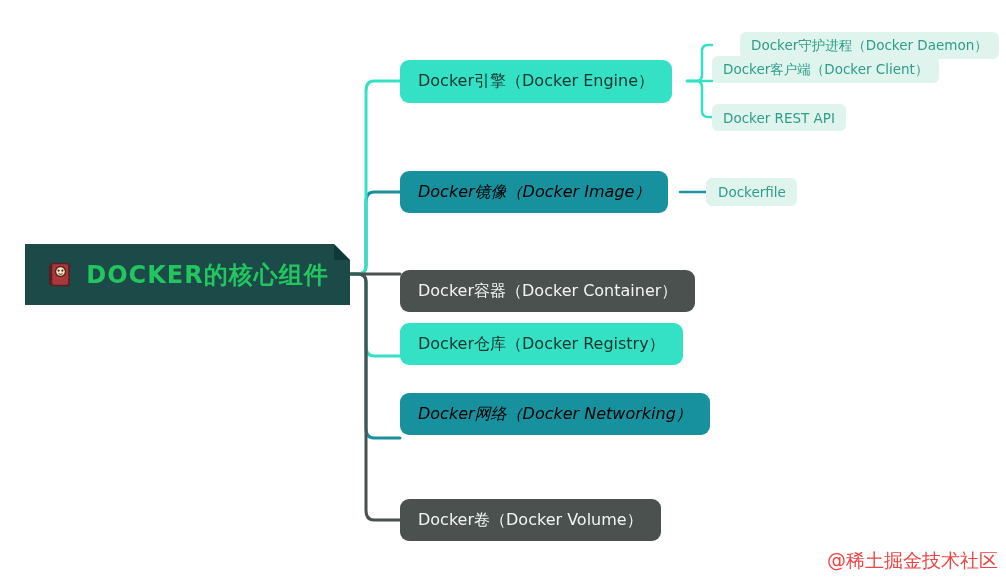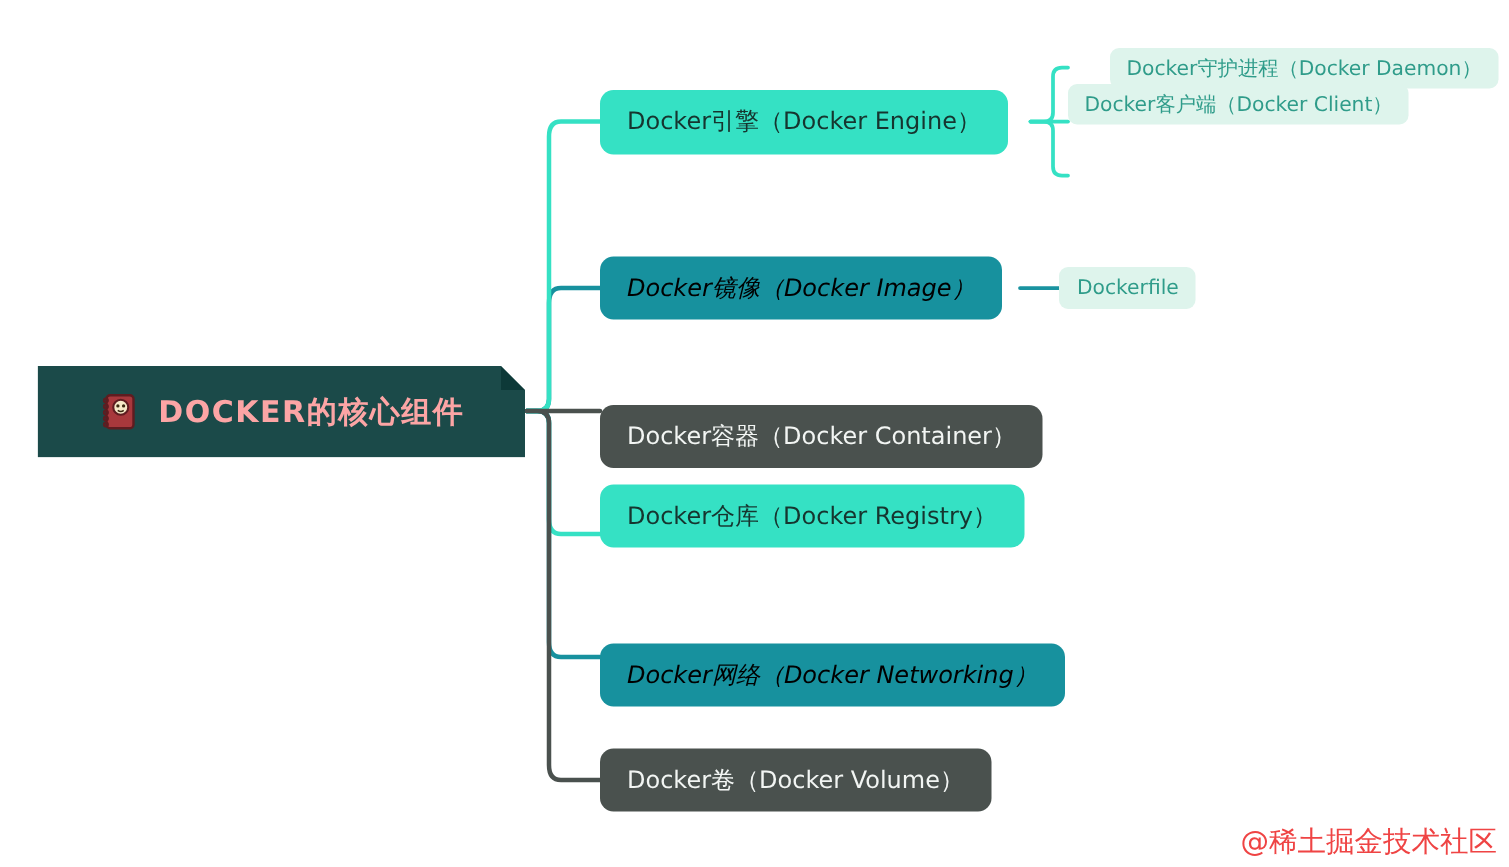--- a/index.html
+++ b/index.html
@@ -47,22 +47,22 @@
     border-radius: 6px;
     font-size: 13.5px;
     background: #def4ec;
     color: #2f9c8a;
   }
 
   .n-center {
     left: 25px; top: 244px;
     width: 325px; height: 61px;
     background: #1b4a49;
-    color: #fca5a5;
-    font-size: 20px;
+    color: #22c55e;
+    font-size: 24px;
     font-weight: bold;
     justify-content: center;
     letter-spacing: 1px;
     clip-path: polygon(0 0, calc(100% - 16px) 0, 100% 16px, 100% 100%, 0 100%);
   }
   .n-center .fold {
     position: absolute;
     top: 0; right: 0;
     width: 16px; height: 16px;
     background: #0d3938;
@@ -131,36 +131,39 @@
   </div>
 
   <div class="node n-main dark" style="left:400px; top:253px;margin-top:17px;">
     <span>Docker容器（Docker Container）</span>
   </div>
 
   <div class="node n-main turquoise" style="left:400px; top:323px;">
     <span>Docker仓库（Docker Registry）</span>
   </div>
 
-  <div class="node n-main teal" style="left:400px; top:429px;">
+  <div class="node n-main teal" style="left:400px; top:393px;">
     <span>Docker网络（Docker Networking）</span>
   </div>
 
   <div class="node n-main dark" style="left:400px; top:499px;">
     <span>Docker卷（Docker Volume）</span>
   </div>
 
   <div class="node n-sub" style="left:712px; top:32px;margin-left:28px;">
     <span>Docker守护进程（Docker Daemon）</span>
   </div>
 
   <div class="node n-sub" style="left:712px; top:56px;">
     <span>Docker客户端（Docker Client）</span>
   </div>
 
+  <div class="node n-sub" style="left:712px; top:104px;">
+    <span>Docker REST API</span>
+  </div>
 
   <div class="node n-sub" style="left:706px; top:178px; height:28px;padding-left:12px;">
     <span>Dockerfile</span>
   </div>
 
   <div class="watermark">@稀土掘金技术社区</div>
 
 </div>
 
 </body></html>

